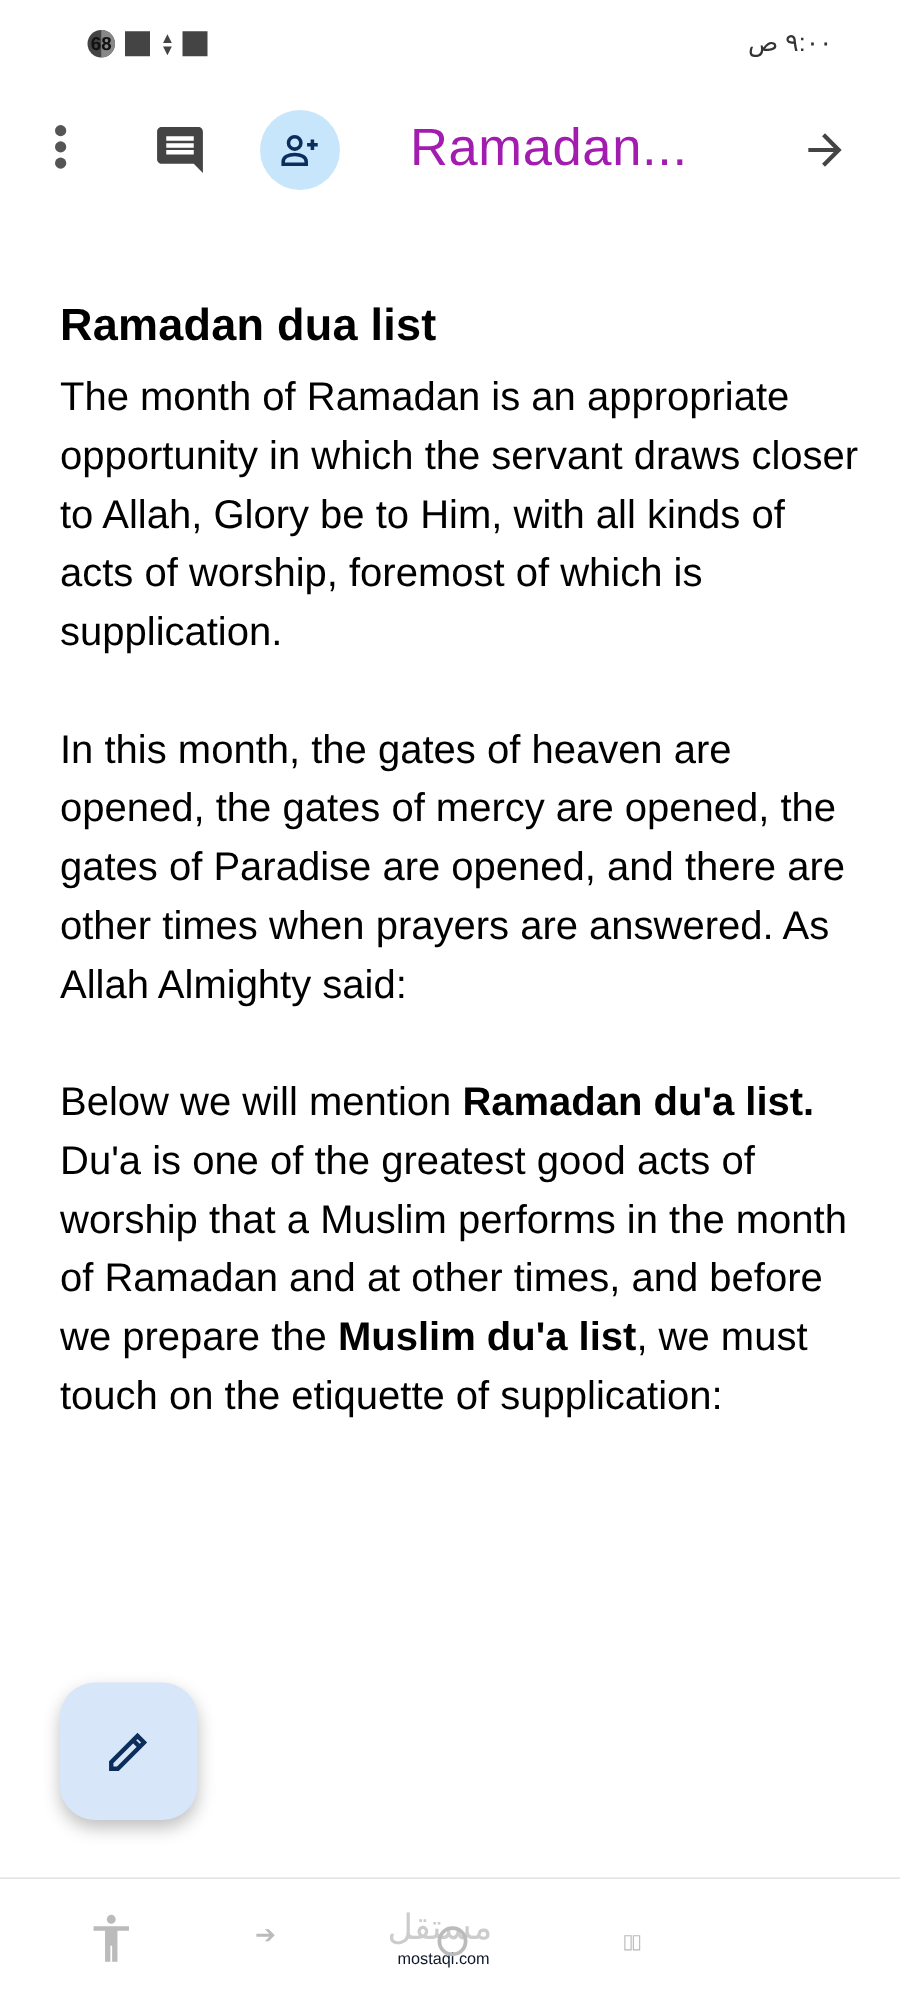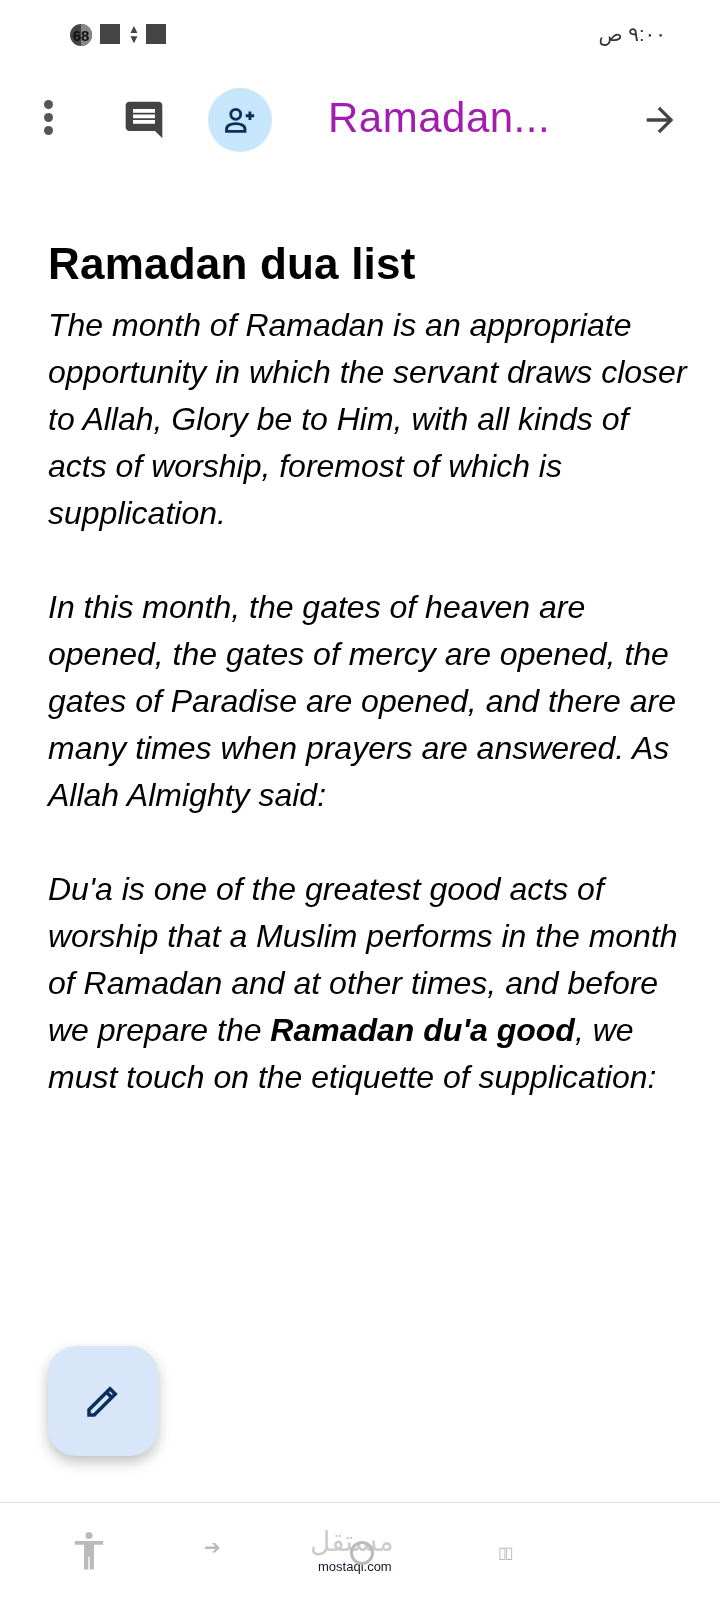--- a/index.html
+++ b/index.html
@@ -4,39 +4,39 @@
 <style>
   html, body { margin: 0; padding: 0; }
   body {
     width: 720px; height: 1600px; overflow: hidden; position: relative;
     background: #ffffff; color: #000;
     font-family: "Liberation Sans", sans-serif;
   }
   .status-bar {
     position: absolute; top: 0; left: 0; width: 720px; height: 70px;
   }
-  .status-left { position: absolute; left: 70px; top: 24px; display: flex; gap: 8px; }
+  .status-left { position: absolute; left: 70px; top: 24px; display: flex; align-items: center; gap: 8px; }
   .sb-circle { width: 22px; height: 22px; border-radius: 50%; background: #444; color: #222; font-size: 15px; display:flex; align-items:center; justify-content:center; font-weight: bold; position: relative; overflow: hidden;}
   .sb-circle span { position: relative; z-index: 1; color: #111; }
   .sb-circle::before { content:""; position:absolute; right:0; top:0; width:50%; height:100%; background:#888; }
   .sb-square { width: 20px; height: 20px; background: #444; }
   .sb-arrows { font-size: 12px; color: #444; line-height: 10px; width: 10px; text-align: center; }
   .status-time { position: absolute; right: 54px; top: 22px; font-size: 20px; color: #333; direction: rtl; text-align: center; }
 
   .toolbar { position: absolute; top: 80px; left: 0; width: 720px; height: 78px; }
   .tb-more { position: absolute; left: 38px; top: 20px; width: 20px; height: 40px; cursor: pointer; }
   .tb-more i { display:block; width:9px; height:9px; background:#555; border-radius:50%; margin: 0 auto 4px auto; }
   .tb-comment { position: absolute; left: 122px; top: 18px; width: 44px; height: 44px; cursor: pointer; }
   .tb-share { position: absolute; left: 208px; top: 8px; width: 64px; height: 64px; border-radius: 50%; background: #c8e6fb; display:flex; align-items:center; justify-content:center; cursor: pointer; }
   .tb-title { position: absolute; left: 328px; top: 14px; font-size: 42px; color: #a21caf; letter-spacing: 0.5px; }
   .tb-forward { position: absolute; right: 40px; top: 20px; width: 40px; height: 40px; cursor: pointer; }
 
   .content { position: absolute; top: 240px; left: 48px; width: 640px; }
-  h1.main-title { font-size: 44px; font-weight: bold; margin: 0 0 14px 0; line-height: 1.1; letter-spacing: 0.2px; }
-  p.body { font-size: 32px; line-height: 47px; margin: 0; font-style: italic; }
+  h1.main-title { font-size: 36px; font-weight: bold; margin: 0 0 14px 0; line-height: 1.1; letter-spacing: 0.2px; }
+  p.body { font-size: 32px; line-height: 47px; margin: 0; }
   .gap { height: 47px; }
   .arabic { font-size: 30px; line-height: 44px; direction: rtl; text-align: right; font-family: "DejaVu Sans", sans-serif; margin: 0; }
   h2.sub { font-size: 44px; font-weight: bold; line-height: 63px; margin: 40px 0 12px 0; }
 
   .fab { position: absolute; left: 48px; top: 1346px; width: 110px; height: 110px; border-radius: 28px;
          background: #d8e6fa; box-shadow: 0 6px 14px rgba(0,0,0,0.25); display:flex; align-items:center; justify-content:center; cursor: pointer; }
 
   .navbar { position: absolute; left: 0; top: 1502px; width: 720px; height: 98px;
             background: rgba(255,255,255,0.78); border-top: 1px solid #dcdcdc; }
   .nav-a11y { position:absolute; left: 72px; top: 28px; width: 34px; height: 40px; }
@@ -86,23 +86,24 @@
     <svg width="40" height="40" viewBox="0 0 24 24">
         <path fill="#444" d="M12 4l-1.41 1.41L16.17 11H4v2h12.17l-5.58 5.59L12 20l8-8z"></path>
       </svg>
   </div>
 </div>
 
 <div class="content">
   <h1 class="main-title">Ramadan dua list</h1>
   <p class="body">The month of Ramadan is an appropriate opportunity in which the servant draws closer to Allah, Glory be to Him, with all kinds of acts of worship, foremost of which is supplication.</p>
   <div class="gap"></div>
-  <p class="body">In this month, the gates of heaven are opened, the gates of mercy are opened, the gates of Paradise are opened, and there are many times when prayers are answered. As Allah Almighty said:</p>
+  <p class="body">In this month, the gates of heaven are opened, the gates of mercy are opened, the gates of Paradise are opened, and there are other times when prayers are answered. As Allah Almighty said:</p>
   <div class="gap"></div>
-  <p class="body"><span>Du'a is one of the greatest good acts of worship that a Muslim performs in the month of Ramadan and at other times, and before we prepare the </span><b>Ramadan du'a good</b><span>, we must touch on the etiquette of supplication:</span></p>
+  <p class="body"><span>Below we will mention </span><b>Ramadan du'a list.</b></p>
+  <p class="body"><span>Du'a is one of the greatest good acts of worship that a Muslim performs in the month of Ramadan and at other times, and before we prepare the </span><b>Muslim du'a list</b><span>, we must touch on the etiquette of supplication:</span></p>
 </div>
 
 <div class="fab">
   <svg width="42" height="42" viewBox="0 0 24 24">
       <path fill="none" stroke="#0b2f5a" stroke-width="2" d="M4 20v-3L16 5l3 3L7 20zM14 7l3 3"></path>
     </svg>
 </div>
 
 <div class="navbar">
   <div class="nav-a11y">

